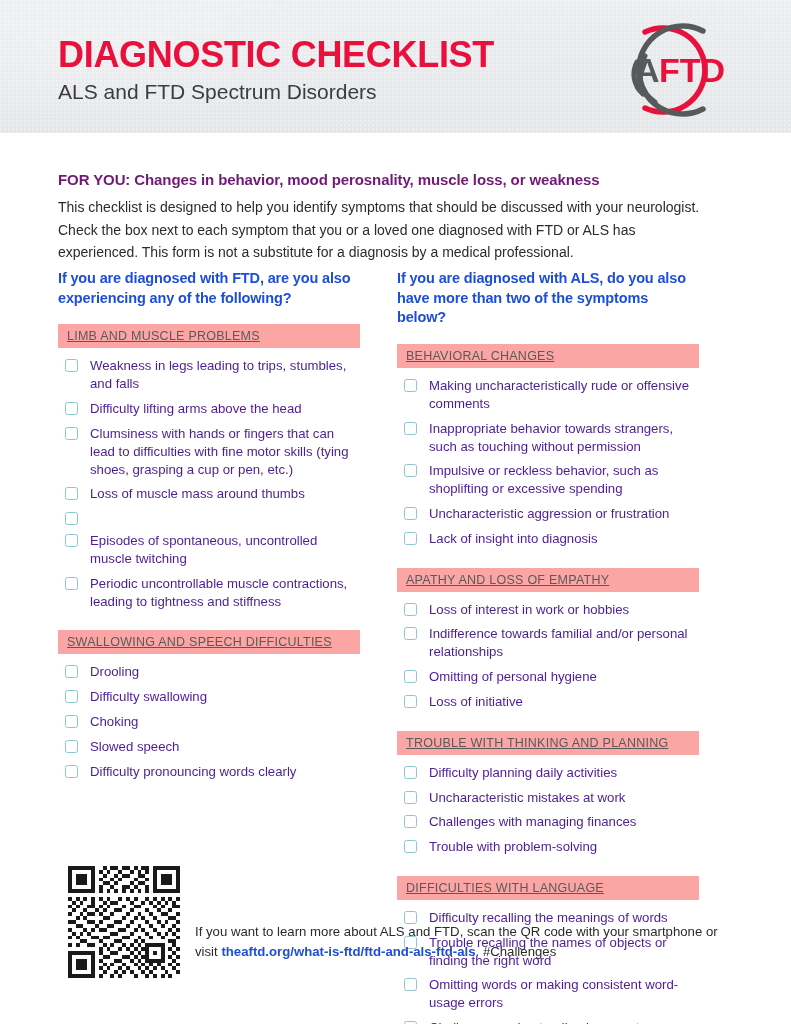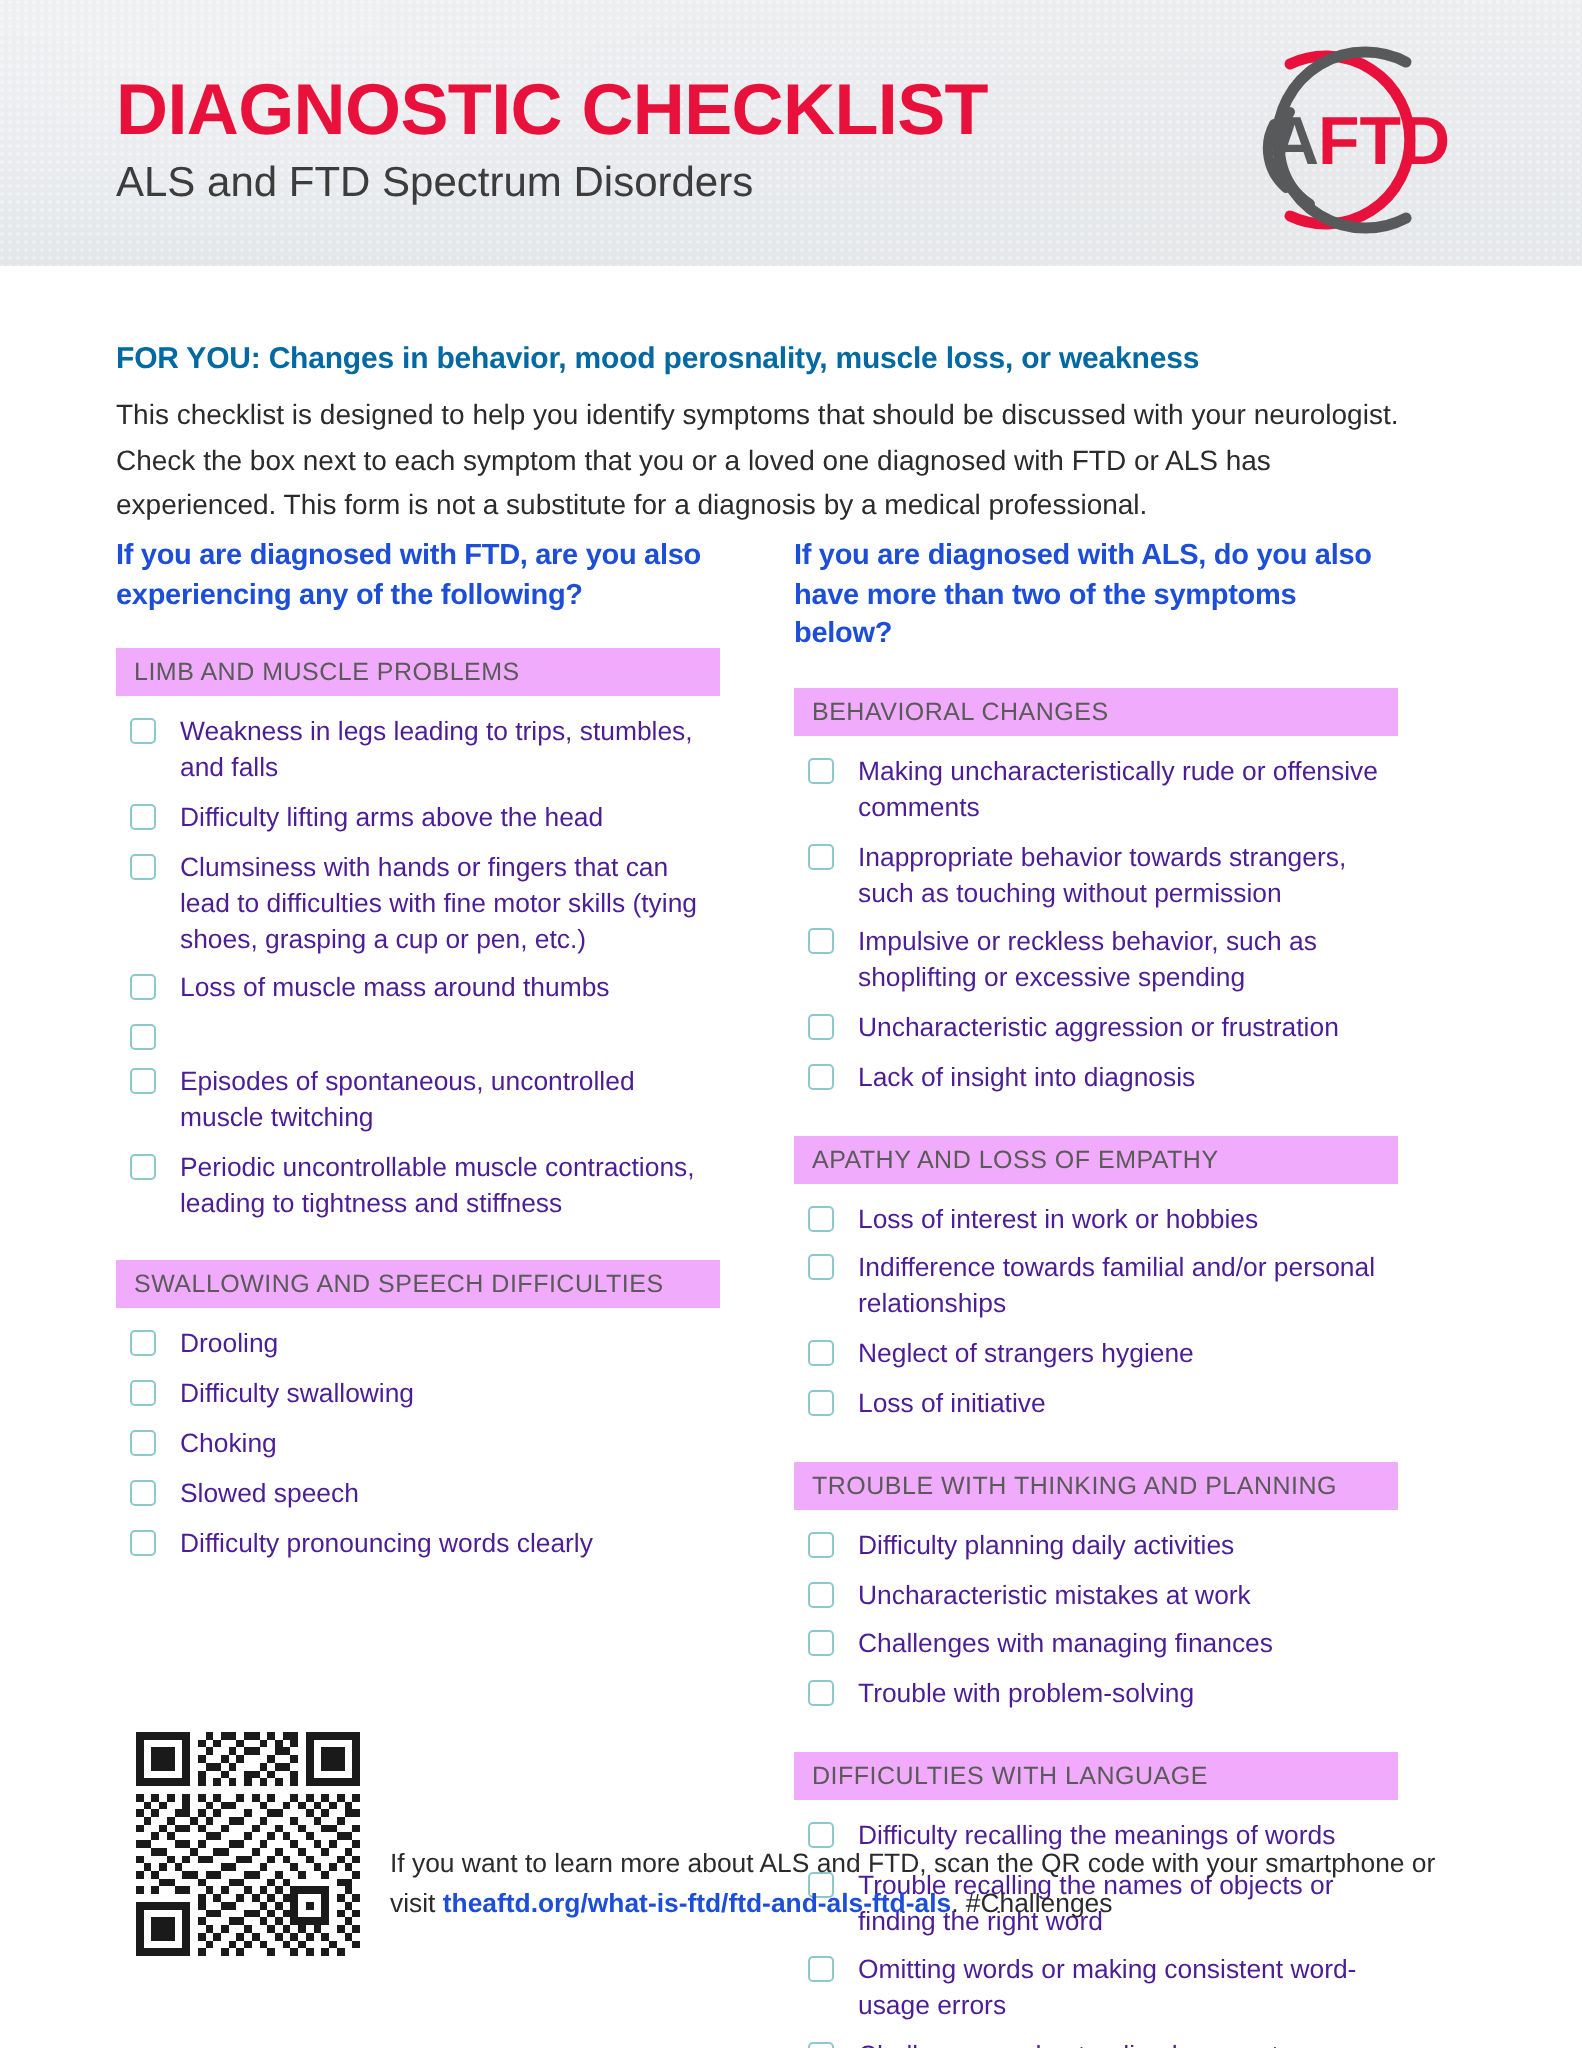--- a/index.html
+++ b/index.html
@@ -81,21 +81,21 @@
     top: 133px;
     width: 791px;
   }
 
   .lead-heading {
     position: absolute;
     left: 58px;
     top: 38px;
     font-size: 15px;
     font-weight: bold;
-    color: #0369a1;
+    color: #701a75;
     letter-spacing: -0.1px;
     white-space: nowrap;
   }
   .lead-para {
     position: absolute;
     left: 58px;
     top: 63px;
     width: 650px;
     font-size: 14px;
     line-height: 1.62;
@@ -119,27 +119,28 @@
   .col-question {
     font-size: 14.5px;
     font-weight: bold;
     line-height: 1.36;
     color: #1d4ed8;
     margin: 0 0 16px 0;
     letter-spacing: -0.15px;
   }
 
   .section-bar {
-    background: #f0abfc;
+    background: #fca5a5;
     font-size: 12.5px;
     letter-spacing: 0.25px;
     color: #5a5a5a;
     padding: 5px 0 5px 9px;
     margin: 0 0 9px 0;
     width: 293px;
+    text-decoration: underline;
   }
   .section-bar.spaced { margin-top: 20px; }
 
   ul.check-list {
     list-style: none;
     margin: 0 0 0 0;
     padding: 0;
   }
   ul.check-list li {
     display: flex;
@@ -313,21 +314,21 @@
         <li>
           <span class="checkbox"></span>
           <span class="item-label">Loss of interest in work or hobbies</span>
         </li>
         <li>
           <span class="checkbox"></span>
           <span class="item-label">Indifference towards familial and/or personal relationships</span>
         </li>
         <li>
           <span class="checkbox"></span>
-          <span class="item-label">Neglect of strangers hygiene</span>
+          <span class="item-label">Omitting of personal hygiene</span>
         </li>
         <li>
           <span class="checkbox"></span>
           <span class="item-label">Loss of initiative</span>
         </li>
       </ul>
 
       <div class="section-bar spaced">TROUBLE WITH THINKING AND PLANNING</div>
       <ul class="check-list list-tight">
         <li>

